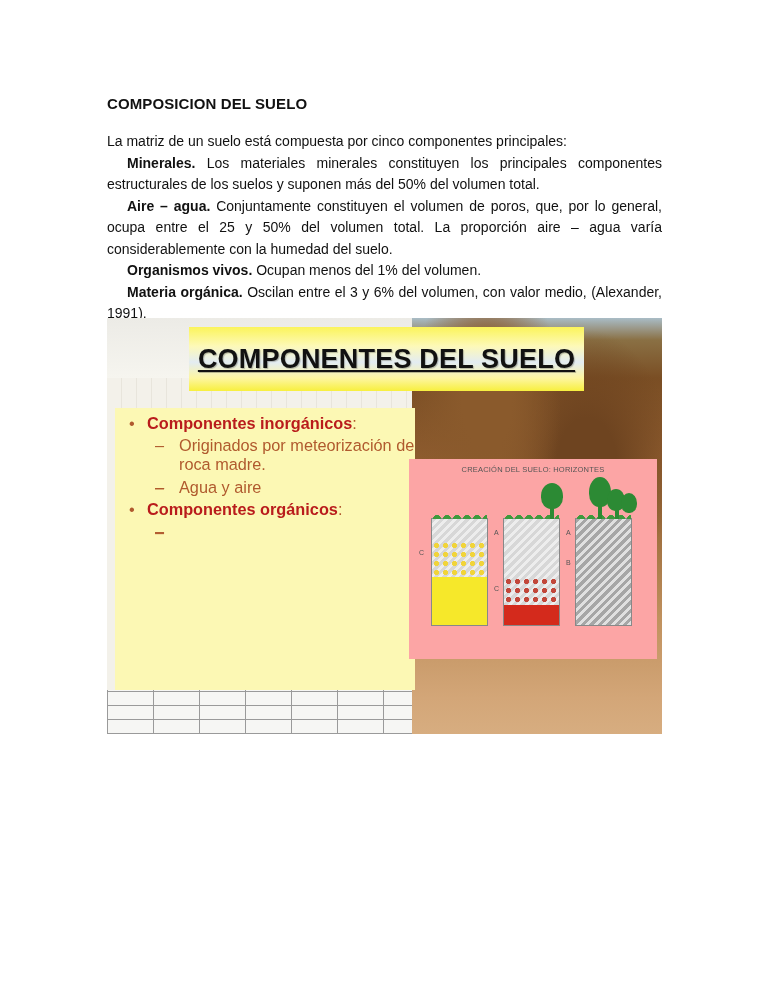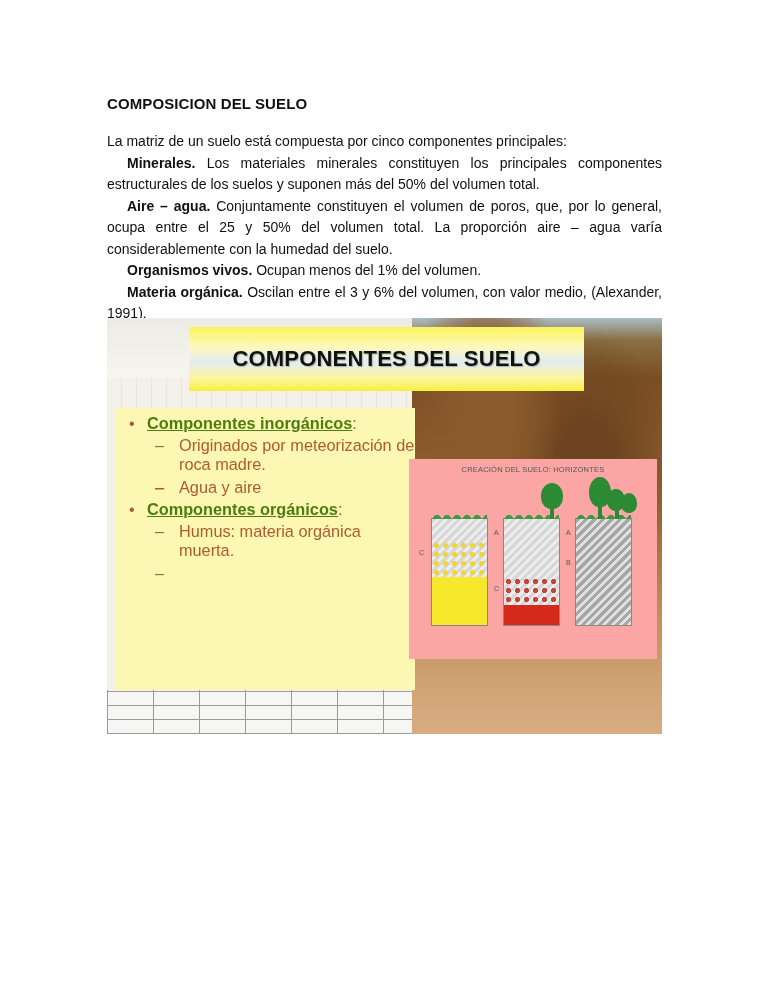--- a/index.html
+++ b/index.html
@@ -23,28 +23,28 @@
               repeating-linear-gradient(0deg, #9a9a9a 0 1px, transparent 1px 14px),
               repeating-linear-gradient(90deg, #9a9a9a 0 1px, #f6f6f4 1px 46px); }
   .soil { position: absolute; left: 305px; top: 0; width: 250px; height: 416px;
           background:
             radial-gradient(ellipse at 30% 20%, #8a5a2c 0 10%, transparent 30%),
             radial-gradient(ellipse at 70% 35%, #6e4420 0 12%, transparent 35%),
             linear-gradient(180deg, #a9bcc6 0px, #8a7044 22px, #7a4e24 60px, #8d5b2e 140px, #9a6a3a 200px, #c0915e 300px, #d3a678 380px, #d7ad80 416px); }
   .title-banner { position: absolute; left: 82px; top: 9px; width: 395px; height: 64px;
           background: linear-gradient(180deg, #fbf45a 0%, #fdf9b8 30%, #e3ecf2 55%, #fdf6a0 80%, #f7ef3e 100%);
           display: flex; align-items: center; justify-content: center; }
-  .title-banner span { font-size: 22px; font-weight: bold; color: #111; letter-spacing: 0.2px;
-          text-shadow: 1px 1px 1px rgba(0,0,0,0.25); }
+  .title-banner span { font-size: 27px; font-weight: bold; color: #111; letter-spacing: 0.2px;
+          text-shadow: 1px 1px 1px rgba(0,0,0,0.25); text-decoration: underline; }
   .text-panel { position: absolute; left: 8px; top: 90px; width: 300px; height: 282px;
           background: #fcf8b4; }
   .bullets { position: absolute; left: 8px; top: 6px; width: 292px; color: #b05a2e; font-size: 16.3px; line-height: 19.5px; }
   .bullet { position: relative; padding-left: 24px; margin-bottom: 2px; }
   .bullet .dot { position: absolute; left: 6px; top: 0; color: #b05a2e; }
-  .bullet .head { text-decoration: underline; font-weight: bold; color: #4d7c0f; }
+  .bullet .head { font-weight: bold; color: #b91c1c; }
   .sub { position: relative; padding-left: 56px; margin-bottom: 3px; }
   .sub .dash { position: absolute; left: 32px; top: 0; }
 
   .diagram { position: absolute; left: 302px; top: 141px; width: 248px; height: 200px; background: #fca5a5; }
   .diagram-title { position: absolute; top: 6px; left: 0; width: 100%; text-align: center; font-size: 7.5px; color: #555; letter-spacing: 0.2px; }
   .col { position: absolute; top: 59px; width: 55px; height: 106px; border: 1px solid #888;
          background: repeating-linear-gradient(135deg, #d7d7d7 0 3px, #ededed 3px 6px); }
   .col1 { left: 22px; }
   .col1 .yellow { position: absolute; bottom: 0; left: 0; width: 100%; height: 48px; background: #f6e82a; }
   .col1 .rocks { position: absolute; top: 22px; left: 0; width: 100%; height: 36px;
@@ -92,21 +92,21 @@
       </div>
       <div class="sub"><span class="dash">–</span><span>Originados por meteorización de roca madre.</span></div>
       <div class="sub"><span class="dash">–</span></div>
       <div class="sub"><span class="dash">–</span></div>
       <div class="sub"><span class="dash">–</span></div>
       <div class="sub"><span class="dash">–</span><span>Agua y aire</span></div>
       <div class="bullet">
         <span class="dot">•</span>
         <span class="head">Componentes orgánicos</span>:
       </div>
-      <div class="sub"><span class="dash">–</span><span>Humus: materia orgánica muerta.</span></div>
+      <div class="sub"><span class="dash">–</span></div>
       <div class="sub"><span class="dash">–</span></div>
     </div>
   </div>
 
   <div class="diagram">
     <div class="diagram-title">CREACIÓN DEL SUELO: HORIZONTES</div>
 
     <span class="hlabel" style="left:10px;top:90px;">C</span>
     <div class="col col1">
       <div class="grass"></div>

